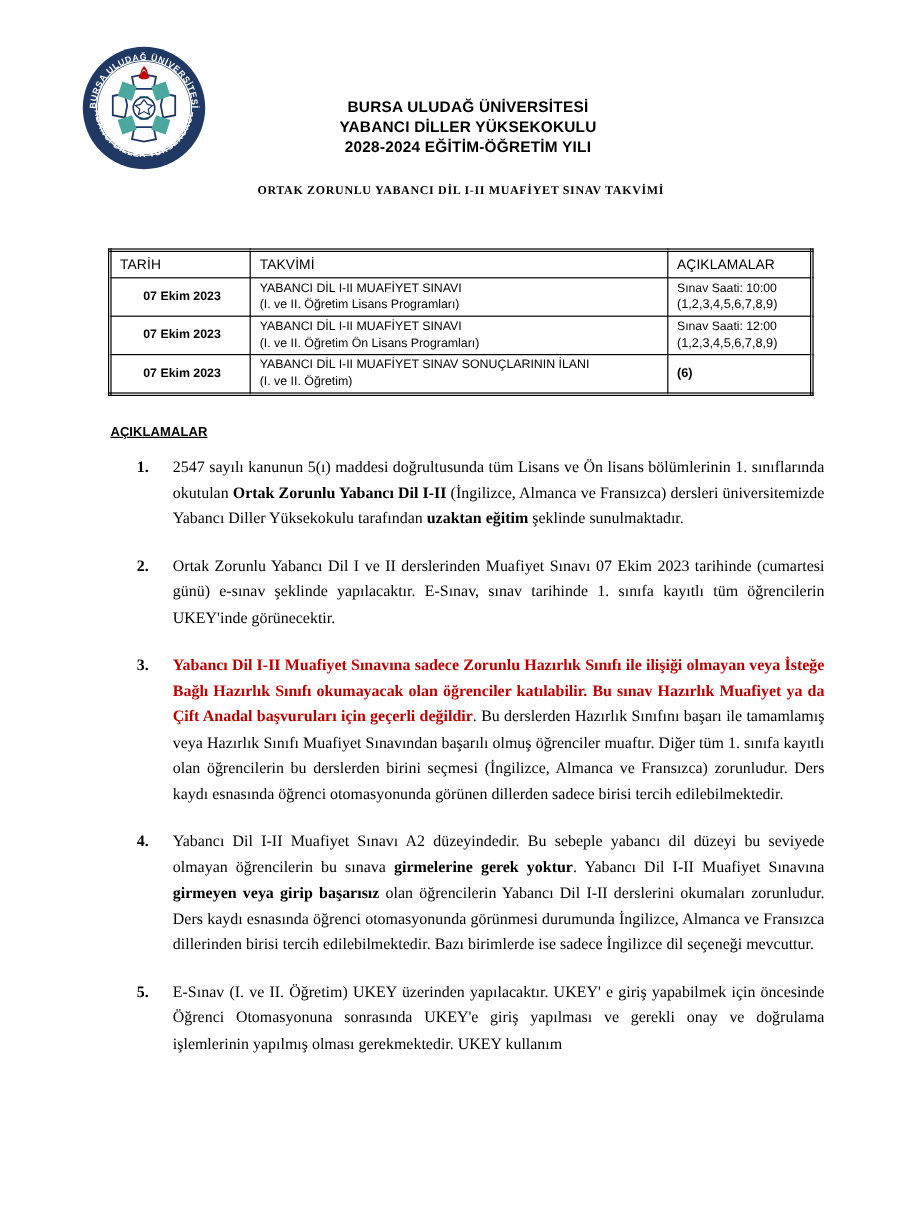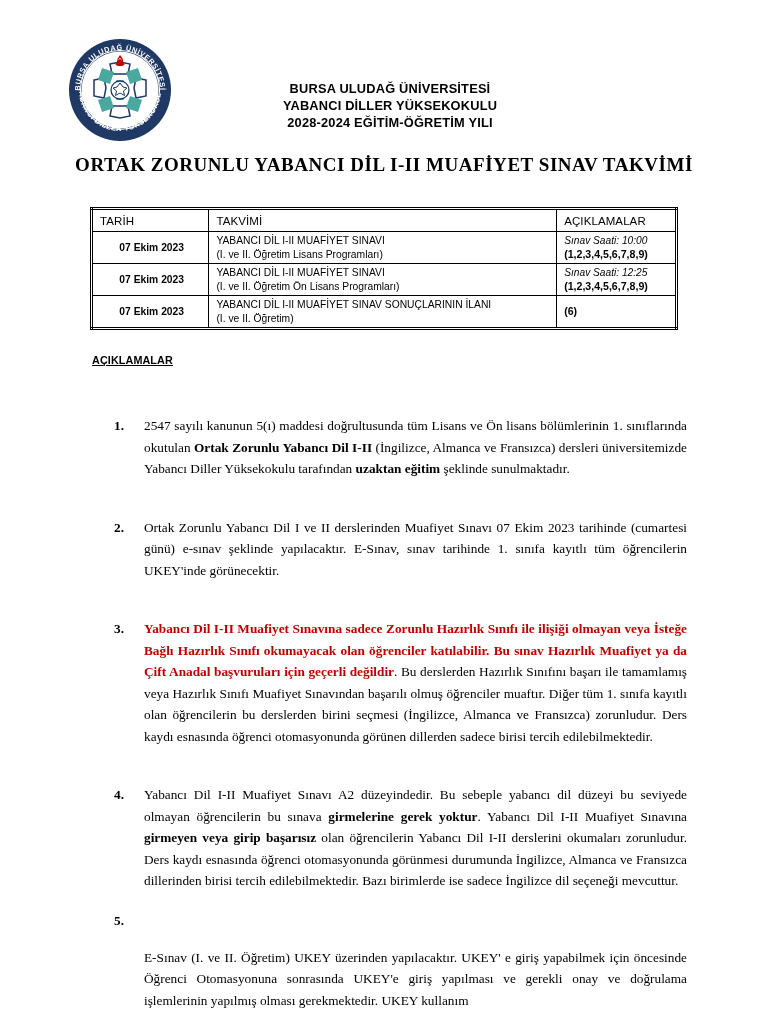--- a/index.html
+++ b/index.html
@@ -56,21 +56,21 @@
   }
 
   .doc-title {
     position: absolute;
     left: 0;
     top: 154px;
     width: 768px;
     text-align: center;
     font-family: "Liberation Serif", serif;
     font-weight: bold;
-    font-size: 19px;
+    font-size: 10px;
     letter-spacing: 0.55px;
   }
 
   
   .cal-table {
     position: absolute;
     left: 90px;
     top: 207px;
     width: 588px;
     border-collapse: collapse;
@@ -103,22 +103,22 @@
   }
   .cell-date {
     font-weight: bold;
     font-size: 11.2px;
     text-align: center;
     padding-left: 0;
     padding-right: 0;
   }
   .cell-cal-l1 { display: block; }
   .cell-cal-l2 { display: block; }
-  .cell-expl-l1 { display: block; font-size: 10.2px; font-style: italic; }
-  .cell-expl-l2 { display: block; font-weight: bold; font-size: 10.6px; }
+  .cell-expl-l1 { display: block; font-size: 10.2px; }
+  .cell-expl-l2 { display: block; font-weight: normal; font-size: 10.6px; }
   .cell-expl-single { display: block; font-weight: bold; font-size: 10.6px; }
   .row-tall td { height: 27px; }
 
   
   .aciklama-heading {
     position: absolute;
     left: 92px;
     top: 354px;
     font-family: "Liberation Sans", sans-serif;
     font-weight: bold;
@@ -143,21 +143,21 @@
     margin-bottom: 18px;
     text-align: justify;
   }
   .note-num {
     position: absolute;
     left: 22px;
     top: 0;
     font-weight: bold;
     font-size: 13.3px;
   }
-  .note-body { display: block; margin-top: 37px; }
+  .note-body { display: block; }
 
   .b { font-weight: bold; }
   .bu { font-weight: bold; }
   .red { color: #C00000; font-weight: bold; }
 
   .note-clip {
     max-height: 108px;
     overflow: hidden;
   }
 </style>
@@ -250,21 +250,21 @@
           <span class="cell-expl-l2">(1,2,3,4,5,6,7,8,9)</span>
         </td>
       </tr>
       <tr class="row-tall">
         <td class="cell-date">07 Ekim 2023</td>
         <td>
           <span class="cell-cal-l1">YABANCI DİL I-II MUAFİYET SINAVI</span>
           <span class="cell-cal-l2">(I. ve II. Öğretim Ön Lisans Programları)</span>
         </td>
         <td>
-          <span class="cell-expl-l1">Sınav Saati: 12:25</span>
+          <span class="cell-expl-l1">Sınav Saati: 12:00</span>
           <span class="cell-expl-l2">(1,2,3,4,5,6,7,8,9)</span>
         </td>
       </tr>
       <tr class="row-tall">
         <td class="cell-date">07 Ekim 2023</td>
         <td>
           <span class="cell-cal-l1">YABANCI DİL I-II MUAFİYET SINAV SONUÇLARININ İLANI</span>
           <span class="cell-cal-l2">(I. ve II. Öğretim)</span>
         </td>
         <td>

